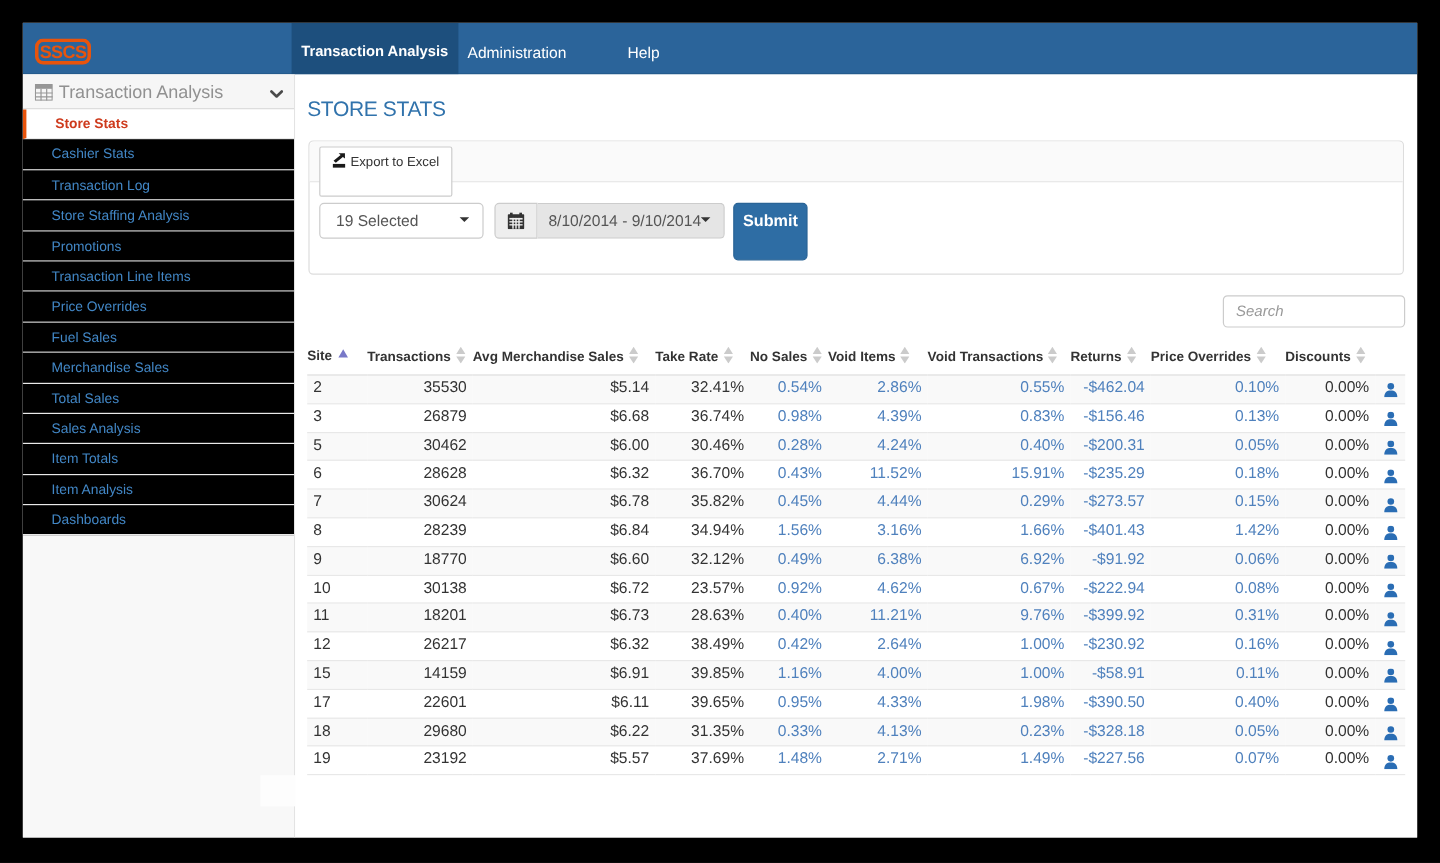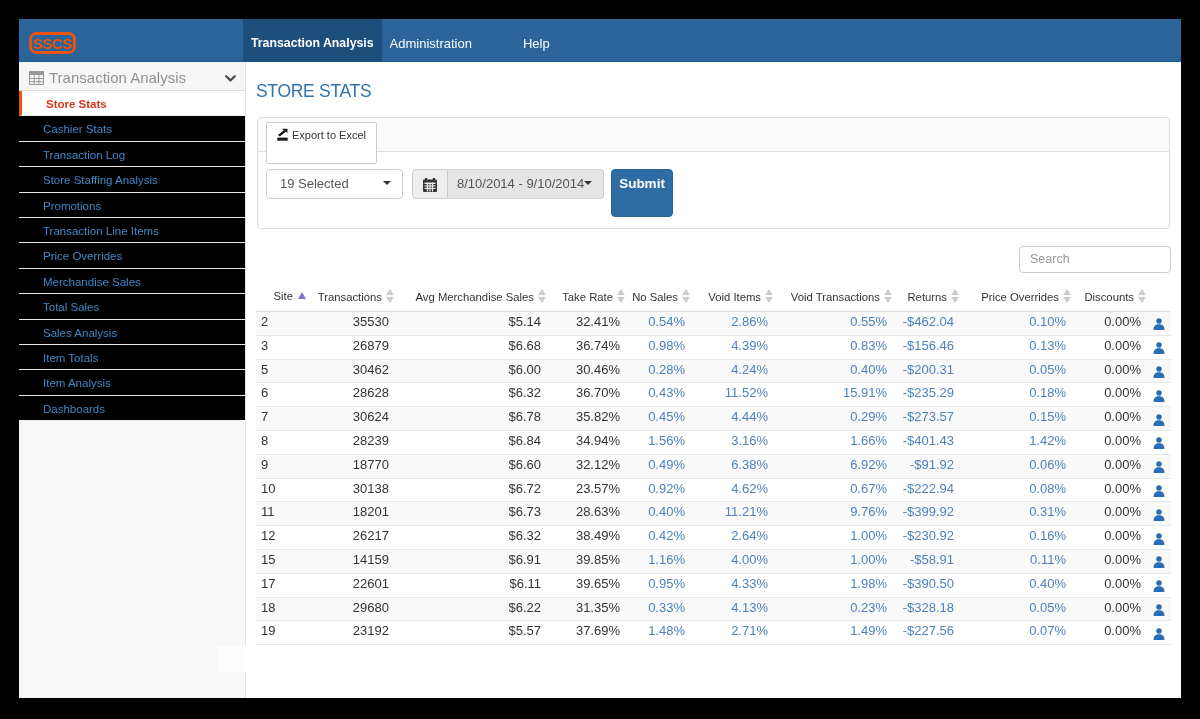--- a/index.html
+++ b/index.html
@@ -30,24 +30,24 @@
 
 #panel { position:absolute; left:11px; top:55px; right:11px; height:112px; border:1px solid #ddd; border-radius:4px; background:#fff; }
 #panel .phead { height:34px; background:#fafafa; border-bottom:1px solid #ddd; border-radius:4px 4px 0 0; }
 .btn-export { position:absolute; left:8px; top:4px; height:42px; padding:0 10px; background:#fff; border:1px solid #ccc; border-radius:2px; font-size:11px; color:#333; line-height:24px; }
 .dd { position:absolute; left:8px; top:51px; width:137px; height:30px; border:1px solid #ccc; border-radius:4px; background:#fff; font-size:13px; color:#555; line-height:28px; padding-left:13px; }
 .dd .caret, .datein .caret { position:absolute; right:11px; top:11px; width:0; height:0; border-left:4px solid transparent; border-right:4px solid transparent; border-top:4px solid #333; }
 .addon { position:absolute; left:154px; top:51px; width:36px; height:30px; background:#eee; border:1px solid #ccc; border-radius:4px 0 0 4px; text-align:center; line-height:30px; }
 .datein { position:absolute; left:190px; top:51px; width:156px; height:30px; border:1px solid #ccc; border-left:none; border-radius:0 4px 4px 0; background:#e5e5e5; font-size:13px; color:#555; line-height:28px; padding-left:9px; }
 .btn-submit { position:absolute; left:353px; top:51px; width:62px; height:48px; background:#2e6da4; border:1px solid #2a6496; border-radius:4px; color:#fff; font-size:13.5px; font-weight:bold; text-align:center; line-height:28px; }
 
-#search { position:absolute; right:10px; top:184px; width:152px; height:27px; border:1px solid #ccc; border-radius:4px; font-size:12.5px; color:#999; line-height:25px; padding-left:10px; }
+#search { position:absolute; right:10px; top:184px; width:152px; height:27px; border:1px solid #ccc; border-radius:4px; font-size:12.5px; color:#999; line-height:25px; padding-left:10px;font-style:italic; }
 
 #tbl { position:absolute; left:10px; top:220px; border-collapse:collapse; table-layout:fixed; }
-#tbl th { font-size:11.3px; font-weight:normal; color:#333; padding:7px 0 8px; border-bottom:1px solid #ddd; text-align:right; white-space:nowrap;margin-top:28px; }
+#tbl th { font-size:11.3px; font-weight:bold; color:#333; padding:7px 0 8px; border-bottom:1px solid #ddd; text-align:left; white-space:nowrap;margin-top:28px; }
 #tbl td { font-size:13px; color:#333; padding:3px 5px 5px; border-top:1px solid #e8e8e8; text-align:right; line-height:14.8px; }
 #tbl td.l { text-align:left; }
 #tbl tr.odd td { background:#f9f9f9; }
 #tbl td a { color:#4f81bd; text-decoration:none; }
 #tbl tbody tr:first-child td { border-top:1px solid #ddd; }
 #tbl tbody tr:last-child td { border-bottom:1px solid #e8e8e8; }
 .sort { display:inline-block; vertical-align:-2px; margin-left:4px; }
 .asc { display:inline-block; vertical-align:1.5px; margin-left:5px; width:0; height:0; border-left:4.2px solid transparent; border-right:4.2px solid transparent; border-bottom:7px solid #7878c8; }
 </style>
 </head>
@@ -80,20 +80,21 @@
         </svg>
     </div>
     <ul>
       <li class="act"><a>Store Stats</a></li>
       <li><a>Cashier Stats</a></li>
       <li><a>Transaction Log</a></li>
       <li><a>Store Staffing Analysis</a></li>
       <li><a>Promotions</a></li>
       <li><a>Transaction Line Items</a></li>
       <li><a>Price Overrides</a></li>
+      <li><a>Fuel Sales</a></li>
       <li><a>Merchandise Sales</a></li>
       <li><a>Total Sales</a></li>
       <li><a>Sales Analysis</a></li>
       <li><a>Item Totals</a></li>
       <li><a>Item Analysis</a></li>
       <li><a>Dashboards</a></li>
     </ul>
   </div>
   <div id="main">
     <h1>STORE STATS</h1>

